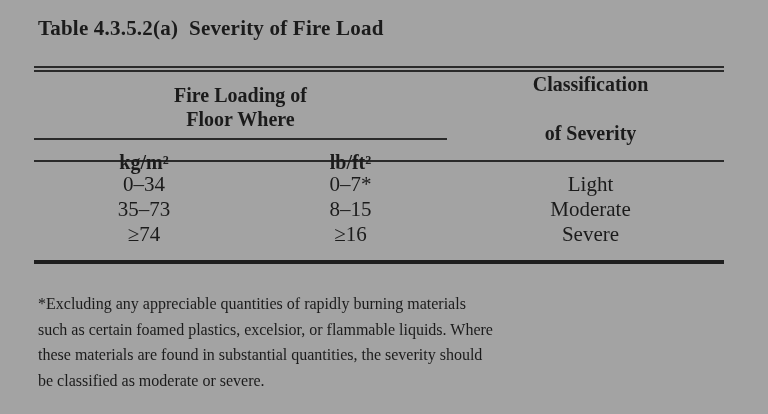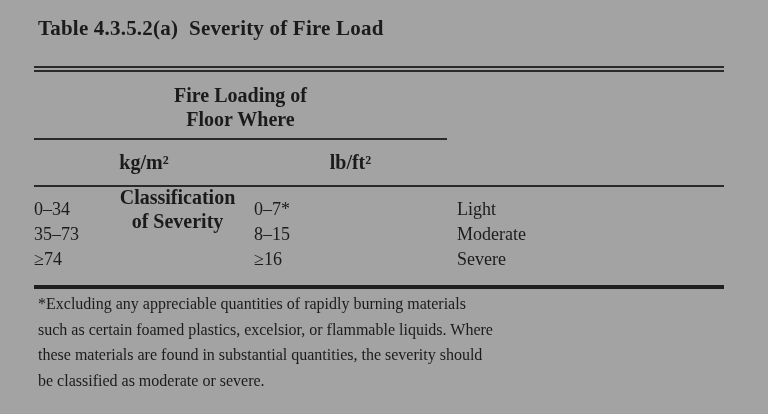--- a/index.html
+++ b/index.html
@@ -26,21 +26,21 @@
     position: absolute;
     left: 34px;
     top: 66px;
     width: 690px;
   }
   .rule-double {
     height: 2px;
     border-top: 2px solid #2a2a2a;
     border-bottom: 2px solid #2a2a2a;
   }
-  .header { display: flex; height: 113px; flex-direction: column; }
+  .header { display: flex; height: 88px; }
   .h-left { width: 413px; }
   .spanner {
     text-align: center;
     font-weight: 700;
     font-size: 20px;
     line-height: 24px;
     padding-top: 11px;
     padding-bottom: 7px;
   }
   .spanner-rule { border-top: 2px solid #2a2a2a; }
@@ -53,35 +53,35 @@
     font-size: 20px;
     text-align: center;
   }
   .unit-kg { width: 220px; }
   .unit-lb { width: 193px; }
   .h-right {
     box-sizing: border-box;
     width: 277px;
     display: flex;
     flex-direction: column;
-    justify-content: flex-start;
+    justify-content: space-between;
     text-align: center;
     font-weight: 700;
     font-size: 20px;
     line-height: 24px;
-    padding-bottom: 0;
+    padding-bottom: 15px;
     padding-left: 10px;
   }
   .rule-full { border-top: 2px solid #2a2a2a; }
   .tbody { padding: 10px 0 13px 0; }
   .brow {
     display: flex;
-    font-size: 18px;
+    font-size: 21px;
     line-height: 25px;
-    text-align: left;
+    text-align: center;
   }
   .cell-kg { width: 220px; }
   .cell-lb { width: 193px; }
   .cell-cls { width: 277px; padding-left: 10px; box-sizing: border-box; }
   .rule-thick { border-top: 4px solid #1f1f1f; }
   .footnote {
     position: absolute;
     left: 38px;
     top: 291px;
     width: 712px;

